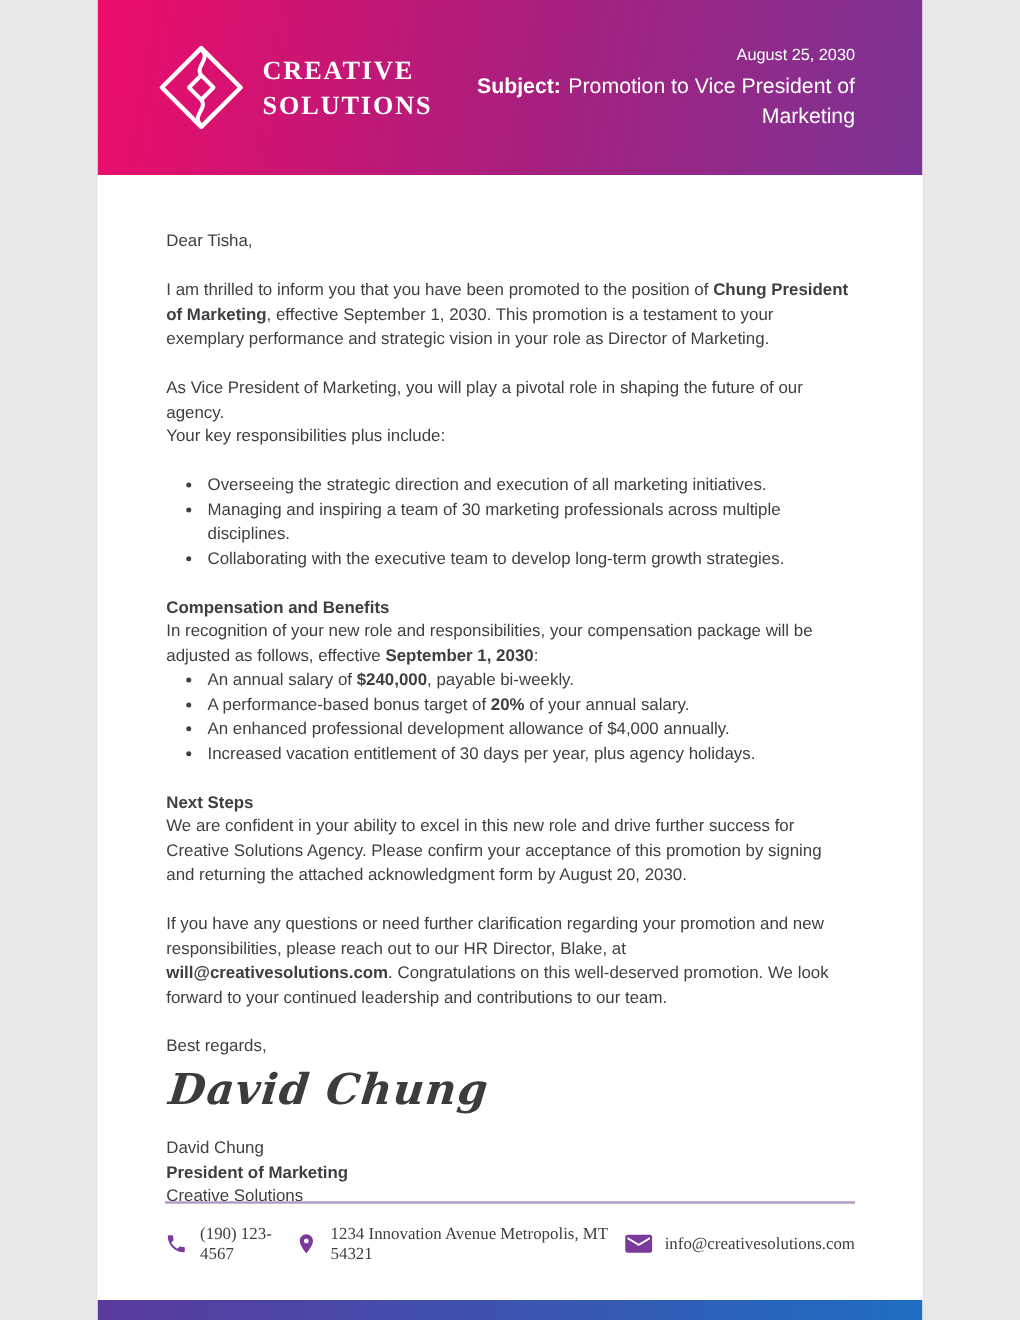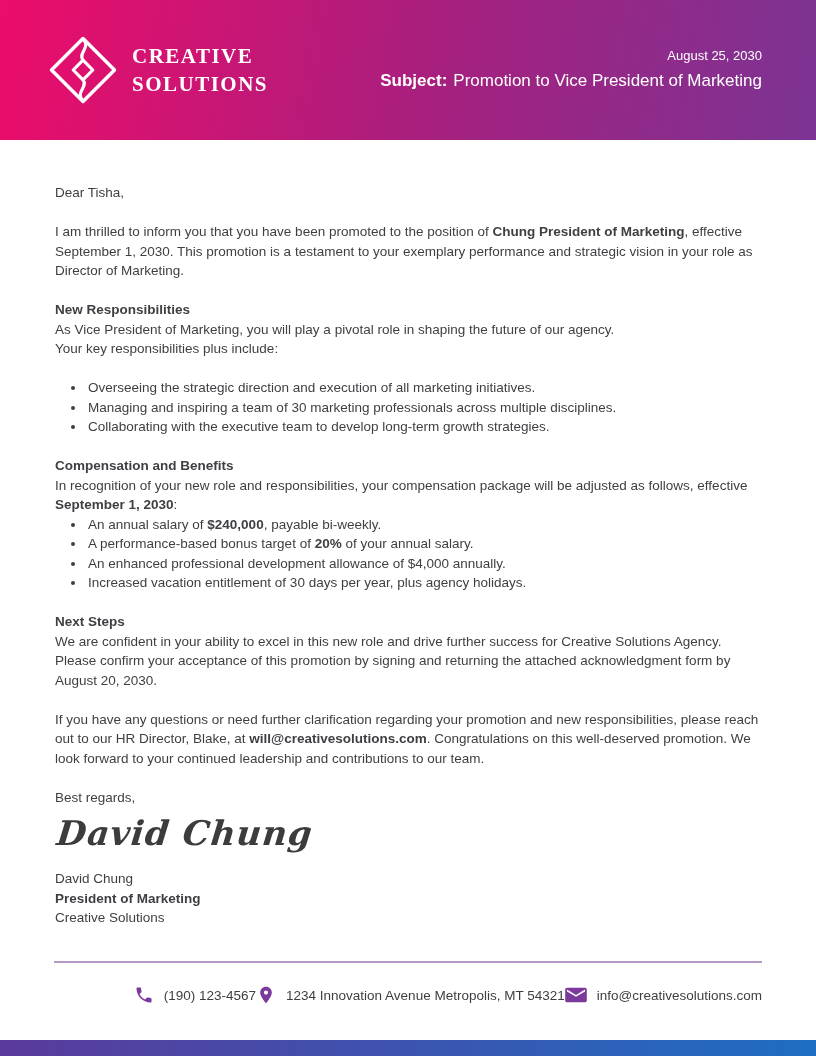--- a/index.html
+++ b/index.html
@@ -1,18 +1,18 @@
 <!DOCTYPE html>
 <html><head>
 <meta charset="utf-8">
 <style>
   * { margin: 0; padding: 0; box-sizing: border-box; }
   html, body { background: #e8e8e8; }
   .page {
-    width: 816px; height: 1056px;
+    width: 660px; height: 1056px;
     background: #ffffff;
     position: relative;
     margin: 0 auto;
     font-family: "Liberation Sans", sans-serif;
     color: #3d3f42;
     overflow: hidden;
   }
 
   
   .header {
@@ -74,20 +74,21 @@
   
   .footer { position: absolute; left: 0; right: 0; bottom: 0; }
   .footer-divider { margin: 0 54px; height: 2px; background: #b59bc4; }
   .contacts {
     display: flex;
     justify-content: flex-end;
     align-items: center;
     margin: 20px 54px 0 54px;
     height: 24px;
     font-size: 13.5px;
+    font-family: Liberation Serif, serif;
   }
   .contact-item { display: flex; align-items: center; gap: 10px; }
   .contact-item svg { display: block; }
   .footer-bar {
     height: 16px;
     margin-top: 33px;
     background: linear-gradient(90deg, #5a3a9c 0%, #1e6ec3 100%);
   }
 </style>
 </head>
@@ -116,21 +117,20 @@
     </div>
   </div>
 
   <div class="content">
 
     <p>Dear Tisha,</p>
 
     <p><span>I am thrilled to inform you that you have been promoted to the position of </span><span class="bold">Chung President of Marketing</span><span>, effective September 1, 2030. This promotion is a testament to your exemplary performance and strategic vision in your role as Director of Marketing.</span></p>
 
     <div class="block">
-      <div class="section-heading">New Responsibilities</div>
       <div>As Vice President of Marketing, you will play a pivotal role in shaping the future of our agency.</div>
       <div>Your key responsibilities plus include:</div>
     </div>
     <ul class="bullets">
       <li>Overseeing the strategic direction and execution of all marketing initiatives.</li>
       <li>Managing and inspiring a team of 30 marketing professionals across multiple disciplines.</li>
       <li>Collaborating with the executive team to develop long-term growth strategies.</li>
     </ul>
 
     <div class="block">

